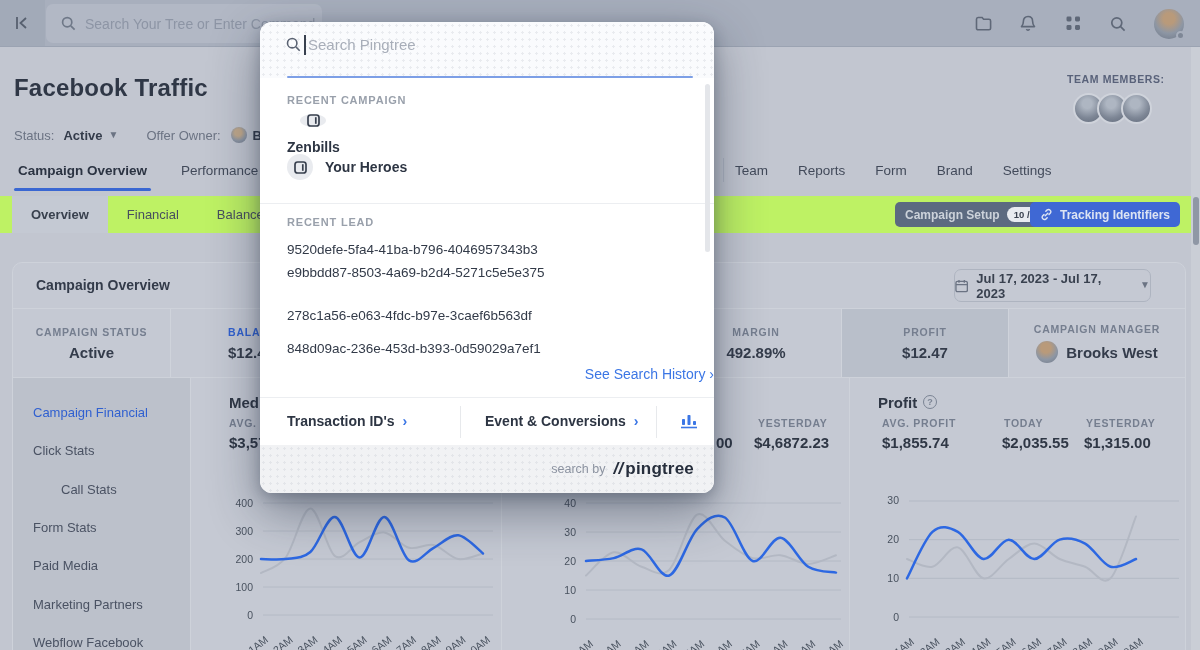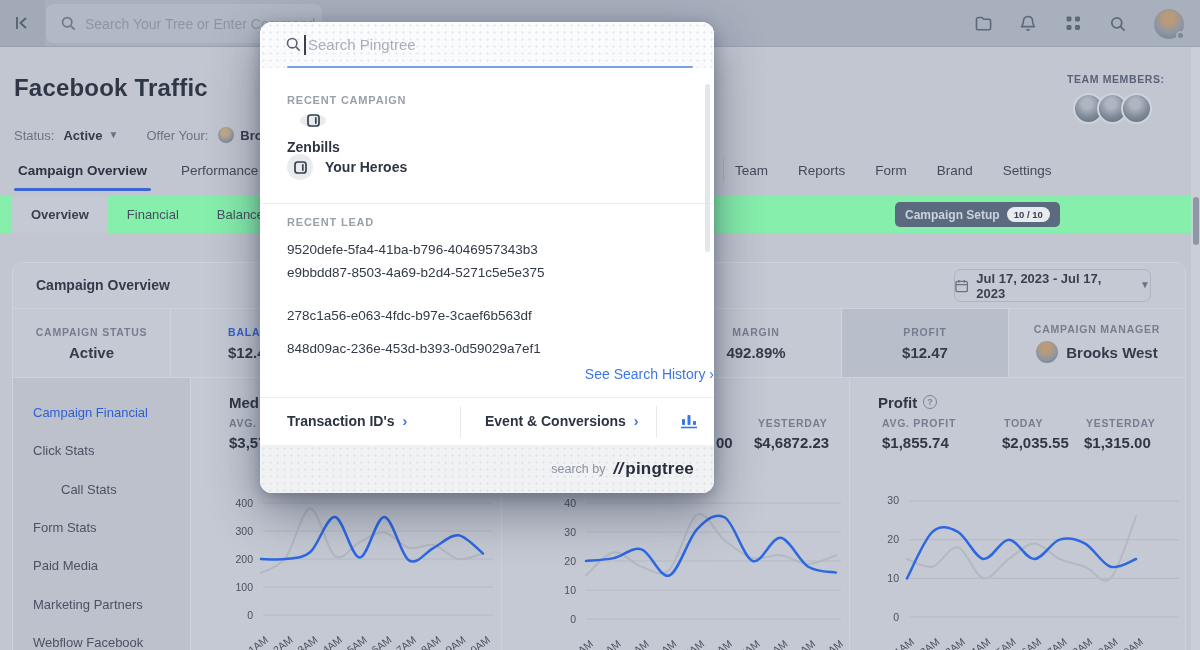--- a/index.html
+++ b/index.html
@@ -32,21 +32,21 @@
   
   .tabs-left{position:absolute;left:18px;top:152px;display:flex;gap:34px;align-items:center}
   .tabs-right{position:absolute;left:735px;top:152px;display:flex;gap:30px;align-items:center}
   .tab{font-size:13.5px;color:#424a5a;height:36px;display:flex;align-items:center;gap:7px;position:relative;cursor:pointer}
   .tab.active{color:#2b3342;font-weight:700}
   .tab.active::after{content:"";position:absolute;left:-4px;right:-4px;bottom:-3px;height:3px;border-radius:2px;background:#3a67d2}
   .tab-badge{font-size:10px;font-weight:700;color:#454d5d;background:#b4bac6;border-radius:3px;padding:2px 5px;white-space:nowrap}
   .tab-divider{position:absolute;left:723px;top:158px;width:1px;height:24px;background:#b0b6c2}
 
   
-  .substrip{position:absolute;left:0;top:196px;width:1200px;height:37px;background:#86efac}
+  .substrip{position:absolute;left:0;top:196px;width:1200px;height:37px;background:#bef264}
   .subtabs{position:absolute;left:12px;top:0;height:37px;display:flex}
   .subtab{height:37px;display:flex;align-items:center;padding:0 19px;font-size:13px;color:#474f5f;cursor:pointer;white-space:nowrap}
   .subtab.active{background:#c4c9d3;color:#39414e;font-weight:600}
   .btn{height:25px;border-radius:5px;display:flex;align-items:center;font-size:12px;font-weight:600;cursor:pointer;padding:0 10px;gap:7px}
   .btn-setup{position:absolute;left:895px;top:6px;background:#5c6a80;color:#ccd2da}
   .btn-setup .pill{background:#e8ebf0;color:#39414f;border-radius:9px;font-size:9.5px;font-weight:700;padding:2px 7px}
   .btn-track{position:absolute;left:1030px;top:6px;background:#3f68d4;color:#dde4f3}
 
   
   .panel{position:absolute;left:12px;top:262px;width:1174px;height:400px;background:#c5c9d3;border:1px solid #ced2da;border-radius:10px 10px 0 0;overflow:hidden}
@@ -76,21 +76,21 @@
   .card-val{position:absolute;font-size:15px;font-weight:700;color:#2f3745;white-space:nowrap}
   .q-ic{position:absolute;width:14px;height:14px;border:1.5px solid #7b8494;border-radius:50%;color:#7b8494;font-size:9px;font-weight:700;display:flex;align-items:center;justify-content:center}
   .chart{position:absolute;top:78px;height:206px}
 
   
   .pg-scroll{position:absolute;right:0;top:47px;width:9px;height:603px;background:#caced6}
   .pg-thumb{position:absolute;left:1.5px;top:150px;width:6px;height:48px;border-radius:3px;background:#8f97a5}
 
   
   .modal{position:absolute;left:260px;top:22px;width:454px;height:471px;background:#fff;border-radius:12px;box-shadow:0 18px 50px rgba(25,35,55,.45),0 4px 14px rgba(25,35,55,.25);z-index:10}
-  .m-head{position:absolute;left:0;top:0;width:100%;height:46px;border-radius:12px 12px 0 0;background:#fafbfd;background-image:radial-gradient(#e9ebef 1px,transparent 1.2px);background-size:7px 7px}
+  .m-head{position:absolute;left:0;top:0;width:100%;height:56px;border-radius:12px 12px 0 0;background:#fafbfd;background-image:radial-gradient(#e9ebef 1px,transparent 1.2px);background-size:7px 7px}
   .m-underline{position:absolute;left:27px;right:21px;bottom:0;height:2px;background:#7d9fe6;border-radius:1px}
   .m-search-ic{position:absolute;left:26px;top:15px}
   .m-caret{position:absolute;left:44px;top:13px;width:1.5px;height:20px;background:#39414f}
   .m-ph{position:absolute;left:48px;top:14px;font-size:15px;color:#a8aeb9}
   .m-sec{position:absolute;left:27px;font-size:11px;font-weight:700;letter-spacing:.8px;color:#99a0ab}
   .m-camp{position:absolute;left:27px;height:28px;display:flex;align-items:center;gap:12px;cursor:pointer}
   .m-camp .ic{width:26px;height:26px;border-radius:50%;background:#e9ebef;display:flex;align-items:center;justify-content:center}
   .m-camp .nm{font-size:14px;font-weight:600;color:#2d3543}
   .m-div{position:absolute;left:0;width:100%;height:1px;background:#eceef1}
   .m-leads{position:absolute;left:27px;top:218px;width:400px;height:116px;overflow:hidden}
@@ -156,21 +156,21 @@
         <span class="dot"></span>
       </span>
   </div>
 </div>
 
 <div class="page-title">Facebook Traffic</div>
 <div class="status-row">
   <span class="lbl">Status:</span>
   <span class="val">Active</span>
   <span class="chev">▼</span>
-  <span class="lbl owner-lbl">Offer Your:</span>
+  <span class="lbl owner-lbl">Offer Owner:</span>
   <span class="mini-av"></span>
   <span class="owner-name">Broo</span>
 </div>
 <div class="team-lbl">TEAM MEMBERS:</div>
 <div class="team-avs">
   <span class="team-av" style="left:0"></span>
   <span class="team-av" style="left:24px"></span>
   <span class="team-av" style="left:48px"></span>
 </div>
 
@@ -204,20 +204,26 @@
 
 <div class="substrip">
   <div class="subtabs" id="subtabs">
       <div class="subtab active">Overview</div>
       <div class="subtab">Financial</div>
       <div class="subtab">Balance &amp; Payo</div>
     </div>
   <div class="btn btn-setup">
     <span>Campaign Setup</span>
     <span class="pill">10 / 10</span>
+  </div>
+  <div class="btn btn-track">
+    <svg width="13" height="13" viewBox="0 0 13 13">
+        <path d="M5.2 7.8l2.6-2.6M4 6.5L2.6 7.9a2.3 2.3 0 0 0 3.2 3.2l1.4-1.4M9 6.5l1.4-1.4a2.3 2.3 0 0 0-3.2-3.2L5.8 3.3" stroke="#dde4f3" stroke-width="1.4" fill="none" stroke-linecap="round"></path>
+      </svg>
+    <span>Tracking Identifiers</span>
   </div>
 </div>
 
 <div class="panel">
   <div class="panel-head">
     <div class="panel-title">Campaign Overview</div>
     <div class="date-btn">
       <svg width="14" height="14" viewBox="0 0 14 14">
           <rect x="1" y="2.2" width="12" height="10.8" rx="1.5" stroke="#6b7383" stroke-width="1.4" fill="none"></rect>
           <path d="M1 5.6h12M4.2 0.8v2.8M9.8 0.8v2.8" stroke="#6b7383" stroke-width="1.4"></path>

